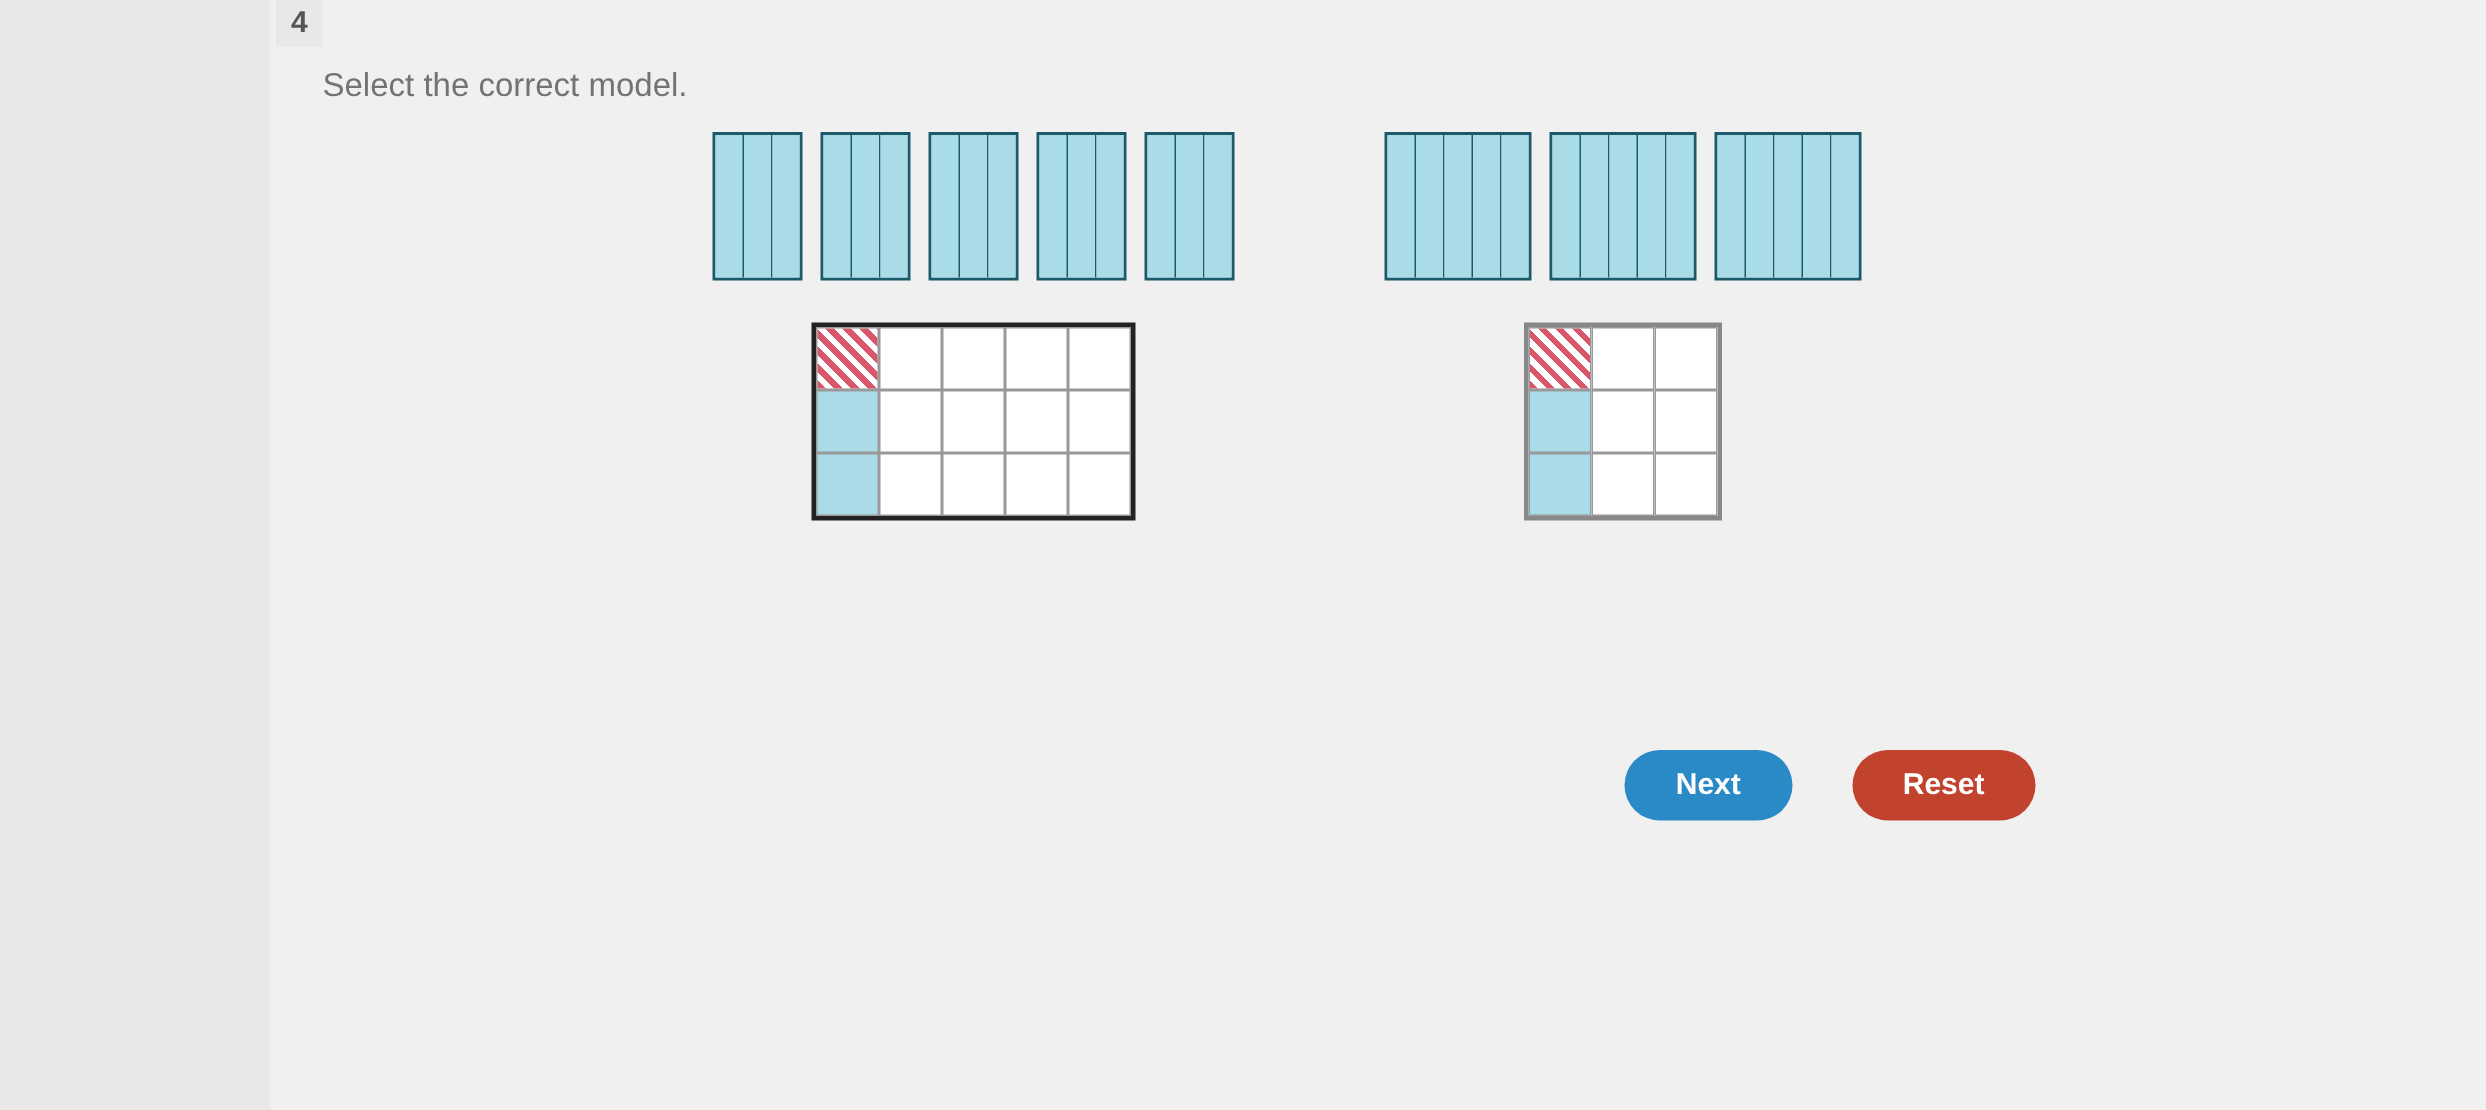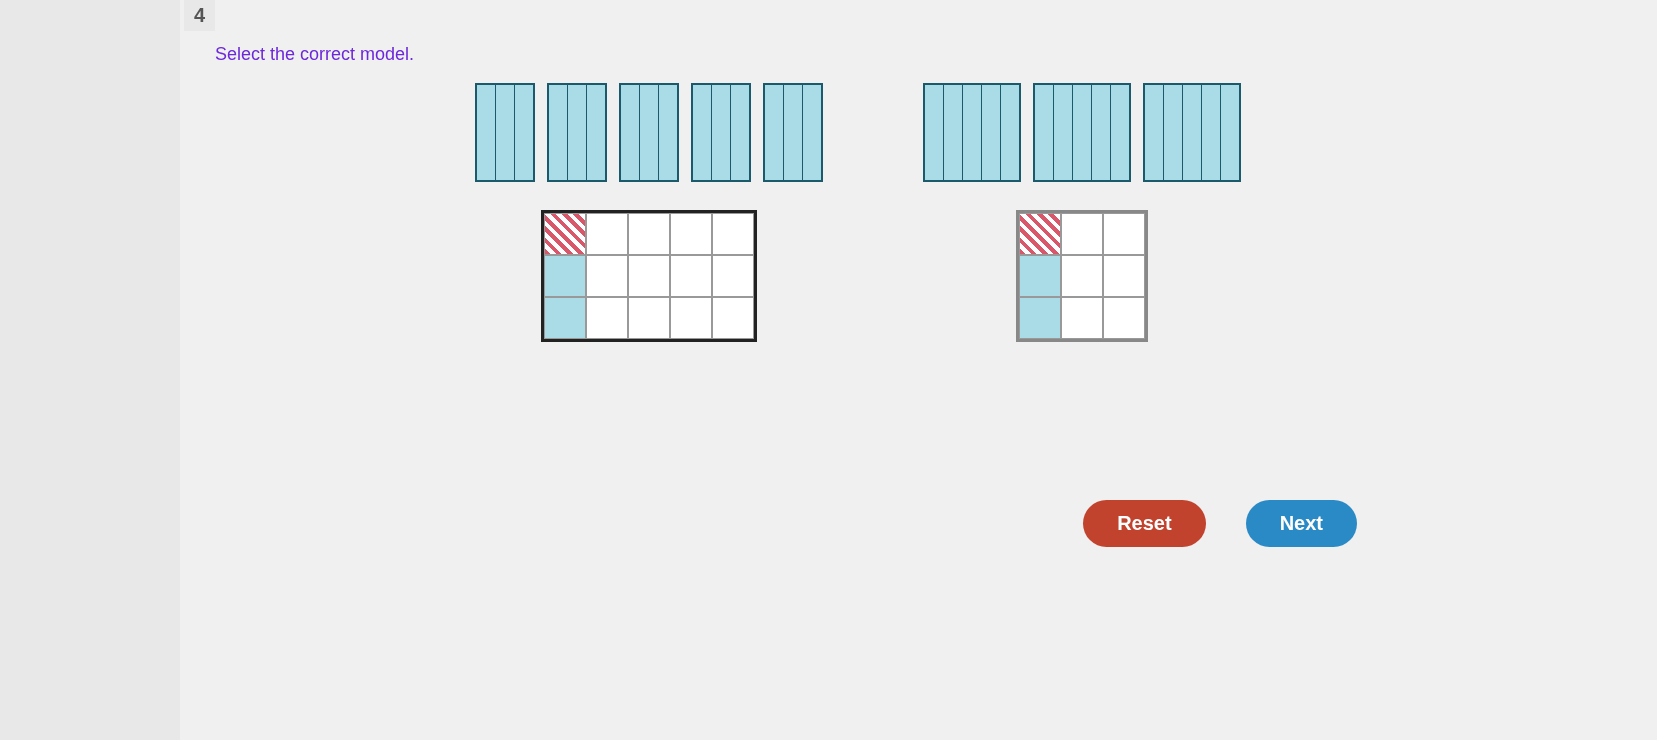--- a/index.html
+++ b/index.html
@@ -27,22 +27,22 @@
     background: #e8e8e8;
     padding: 4px 10px;
   }
   .content {
     position: absolute;
     left: 195px;
     top: 30px;
     right: 40px;
   }
   .instr {
-    font-size: 18px;
-    color: #6d28d9;
+    font-size: 22px;
+    color: #737373;
     margin: 14px 0 18px 20px;
   }
   .prompt {
     font-size: 22px;
     color: #444;
     margin: 0 0 24px 20px;
   }
   .frac {
     display: inline-block;
     text-align: center;
@@ -232,17 +232,17 @@
             <div class="mcell shade" style="width: 40px; height: 40px;"></div>
             <div class="mcell" style="width: 40px; height: 40px;"></div>
             <div class="mcell" style="width: 40px; height: 40px;"></div>
           </div>
         </div>
     </div>
 
   </div>
 
   <div class="buttons">
+    <button class="btn btn-next">Next</button>
     <button class="btn btn-reset">Reset</button>
-    <button class="btn btn-next">Next</button>
   </div>
 
 </div>
 
 </body></html>

